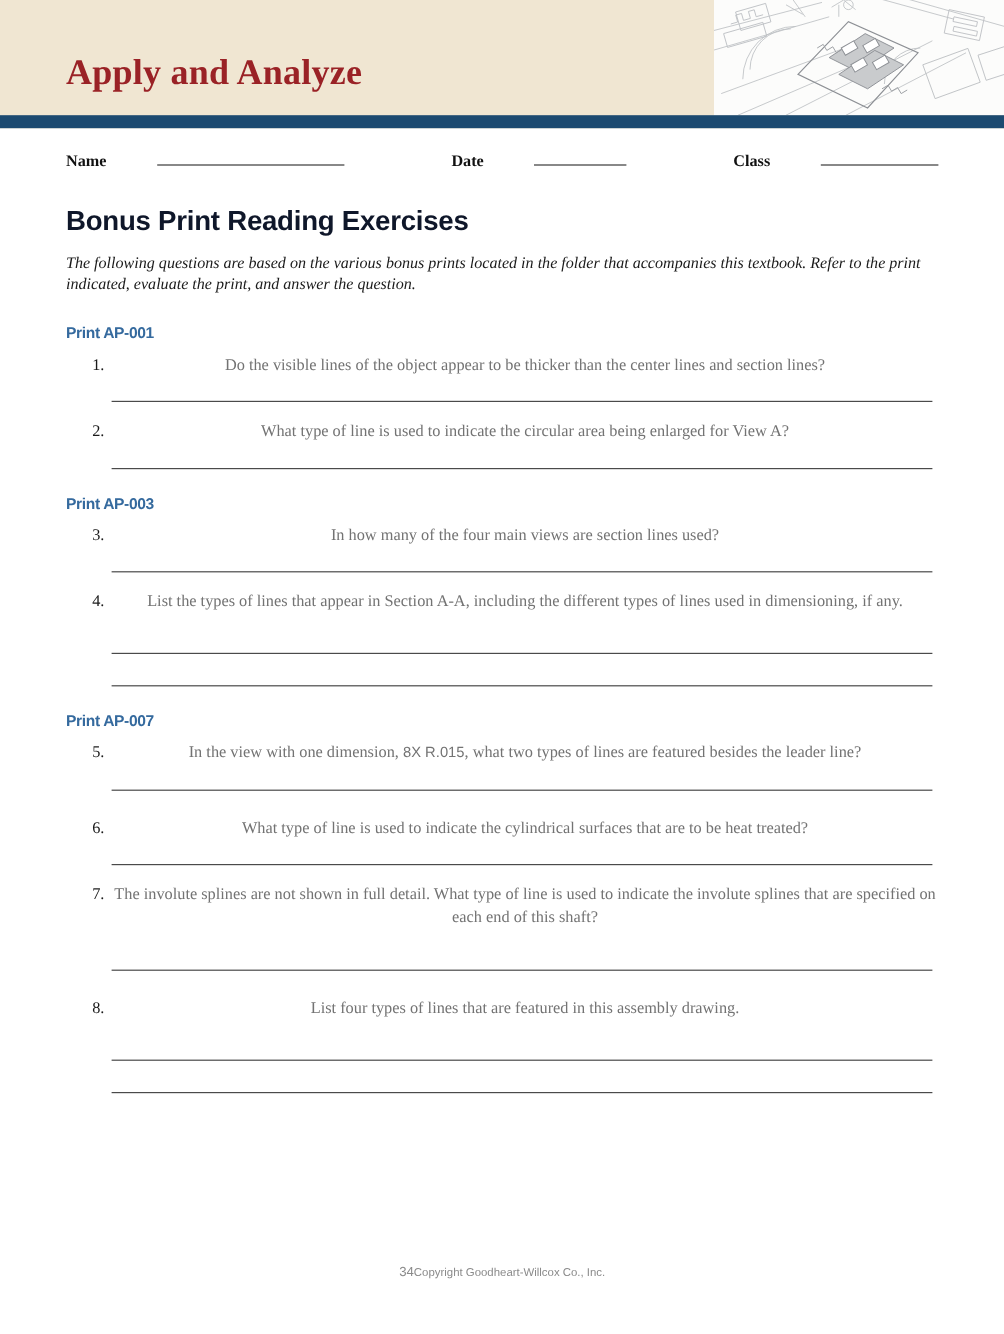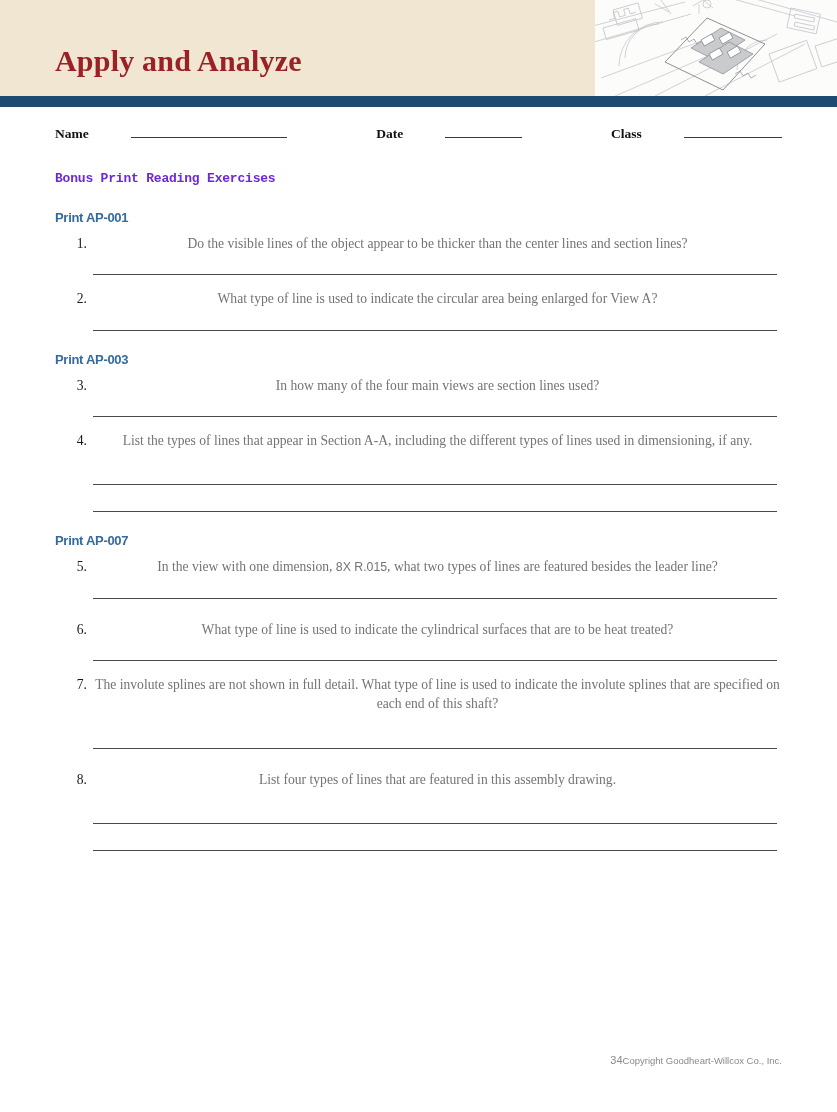--- a/index.html
+++ b/index.html
@@ -78,24 +78,24 @@
     height: 11px;
   }
   .idline .rule-name  { width: 218px; }
   .idline .rule-date  { width: 107px; }
   .idline .rule-class { width: 137px; }
   .idline .gap-sm { width: 24px; }
 
   
   .section-title {
     margin: 29px 0 0 0;
-    font-family: Liberation Mono, monospace;
+    font-family: Liberation Sans, sans-serif;
     font-weight: bold;
-    font-size: 13px;
-    color: #6d28d9;
+    font-size: 23px;
+    color: #0f172a;
     letter-spacing: -0.2px;
   }
   .section-intro {
     margin: 12px 0 0 0;
     font-family: "Liberation Serif", "DejaVu Serif", serif;
     font-style: italic;
     font-size: 13.4px;
     line-height: 1.35;
     color: #1a1a1a;
     max-width: 718px;
@@ -211,20 +211,21 @@
     <span class="field-rule rule-name"></span>
     <span class="gap-sm"></span>
     <span class="field-label">Date</span>
     <span class="field-rule rule-date"></span>
     <span class="gap-sm"></span>
     <span class="field-label">Class</span>
     <span class="field-rule rule-class"></span>
   </div>
 
   <h2 class="section-title">Bonus Print Reading Exercises</h2>
+  <p class="section-intro">The following questions are based on the various bonus prints located in the folder that accompanies this textbook. Refer to the print indicated, evaluate the print, and answer the question.</p>
 
   <div class="print-group first">
     <div class="print-heading">Print AP-001</div>
 
     <div class="question">
       <span class="q-num">1.</span>
       <span class="q-text">Do the visible lines of the object appear to be thicker than the center lines and section lines?</span>
     </div>
     <div class="sp-a"></div>
     <div class="answer-rule"></div>
@@ -295,16 +296,16 @@
       <span class="q-text">List four types of lines that are featured in this assembly drawing.</span>
     </div>
     <div class="sp-c"></div>
     <div class="answer-rule"></div>
     <div class="sp-d"></div>
     <div class="answer-rule"></div>
   </div>
 
 </div>
 
-<div style="position:absolute; left:0; bottom:46px; width:837px; padding:0 55px; box-sizing:border-box; display:flex; justify-content:flex-end; align-items:baseline;">
+<div style="position:absolute; left:0; bottom:46px; width:837px; padding:0 55px; box-sizing:border-box; display:flex; justify-content:center; align-items:baseline;">
   <span style="font-family:&quot;Liberation Sans&quot;,&quot;DejaVu Sans&quot;,sans-serif; font-size:11px; color:#8a8a8a;">34</span>
   <span style="font-family:&quot;Liberation Sans&quot;,&quot;DejaVu Sans&quot;,sans-serif; font-size:9.5px; color:#8a8a8a;">Copyright Goodheart-Willcox Co., Inc.</span>
 </div>
 
 </body></html>

